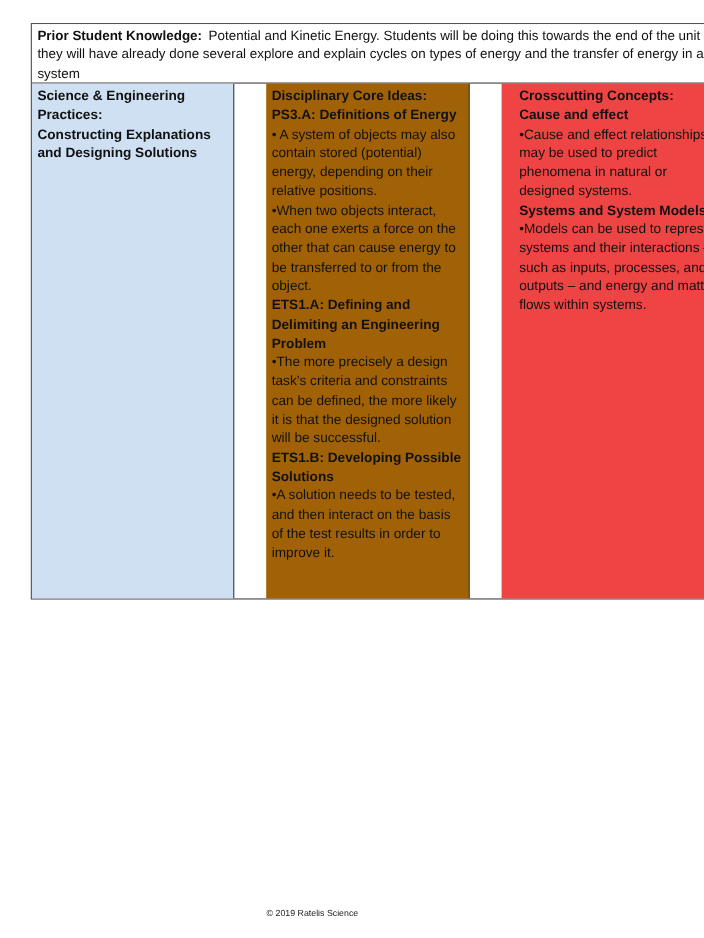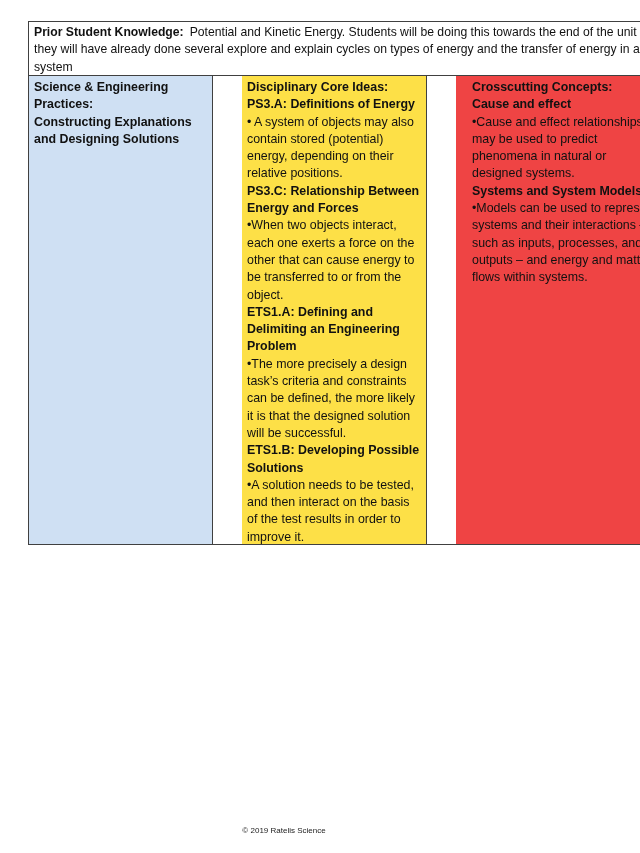--- a/index.html
+++ b/index.html
@@ -46,21 +46,21 @@
       padding: 3px 5px;
       font-size: 12.4px;
       line-height: 17.3px;
     }
     .col-sep {
       background: #cfe0f3;
       width: 184px;
       border-right: 1px solid #404040;
     }
     .col-dci {
-      background: #fde047;
+      background: #a16207;
       width: 185px;
       border-right: 1px solid #404040;
     }
     .col-cc {
       background: #ef4444;
       flex: 1;
       padding-left: 16px;
     }
     .b {
       font-weight: bold;
@@ -88,21 +88,20 @@
   </div>
   <div class="columns">
     <div class="col col-sep">
       <span class="b">Science &amp; Engineering Practices:</span>
       <span class="b">Constructing Explanations and Designing Solutions</span>
     </div>
     <div class="col col-dci">
       <span class="b">Disciplinary Core Ideas:</span>
       <span class="b">PS3.A: Definitions of Energy</span>
       <span class="p">• A system of objects may also contain stored (potential) energy, depending on their relative positions.</span>
-      <span class="b">PS3.C: Relationship Between Energy and Forces</span>
       <span class="p">•When two objects interact, each one exerts a force on the other that can cause energy to be transferred to or from the object.</span>
       <span class="b">ETS1.A: Defining and Delimiting an Engineering Problem</span>
       <span class="p">•The more precisely a design task’s criteria and constraints can be defined, the more likely it is that the designed solution will be successful.</span>
       <span class="b">ETS1.B: Developing Possible Solutions</span>
       <span class="p">•A solution needs to be tested, and then interact on the basis of the test results in order to improve it.</span>
     </div>
     <div class="col col-cc">
       <span class="b">Crosscutting Concepts:</span>
       <span class="b">Cause and effect</span>
       <span class="p">•Cause and effect relationships may be used to predict phenomena in natural or designed systems.</span>

